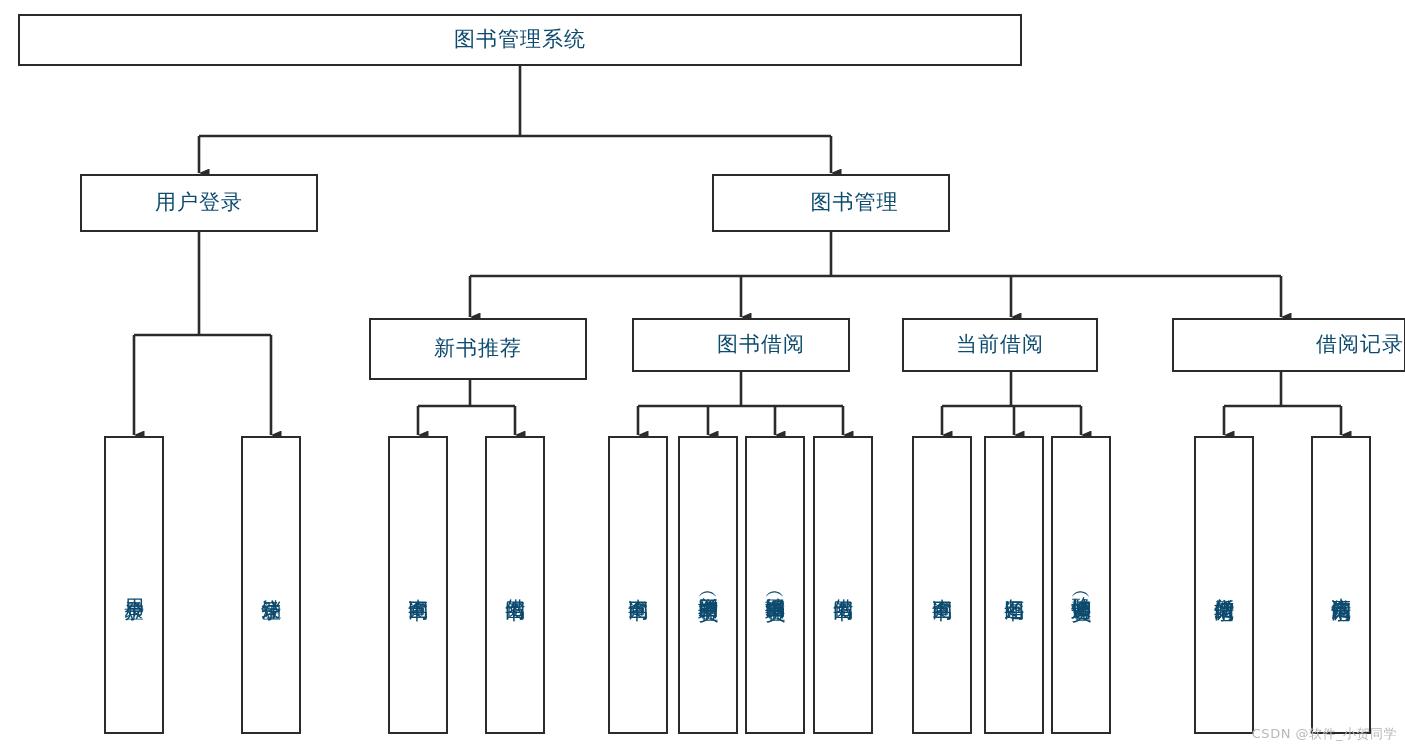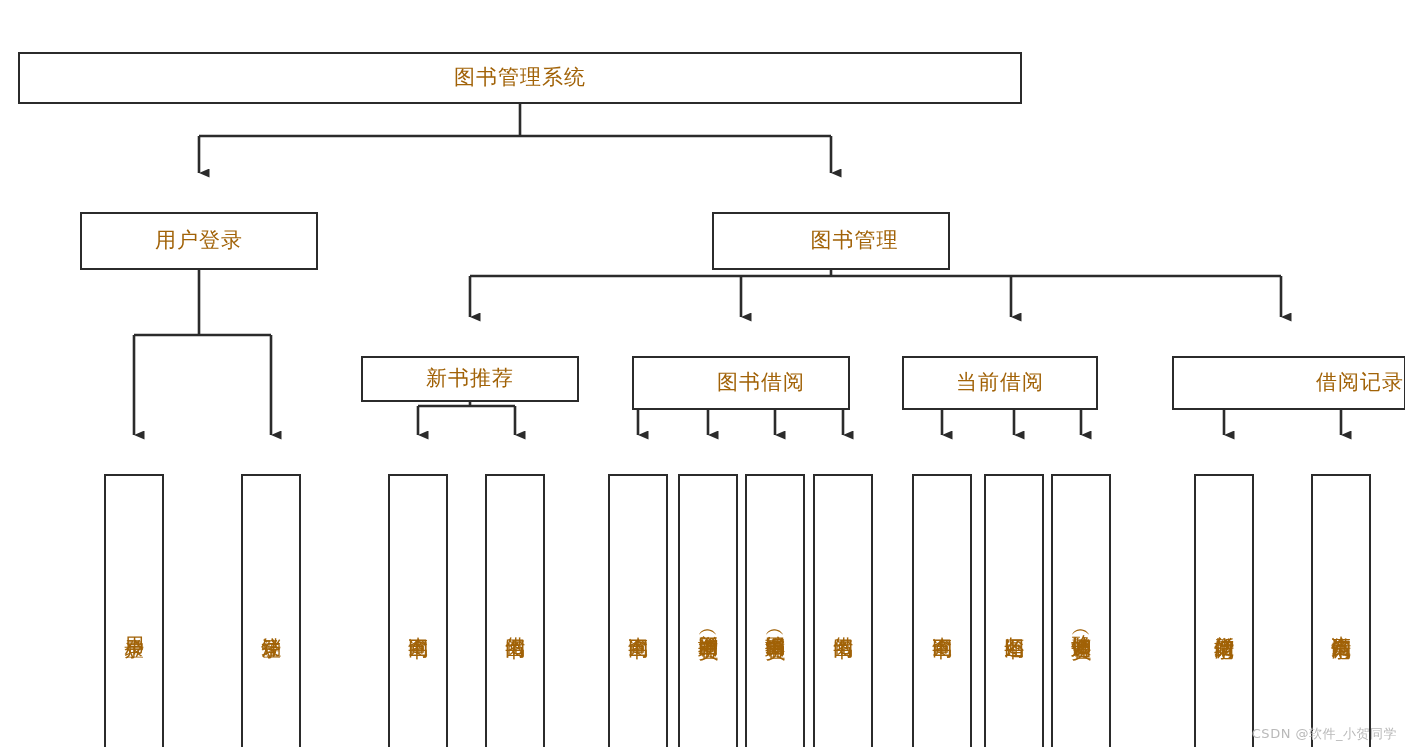--- a/index.html
+++ b/index.html
@@ -25,22 +25,21 @@
     height: 747px;
   }
   .node {
     position: absolute;
     box-sizing: border-box;
     border: 2px solid #2b2b2b;
     background: #ffffff;
     display: flex;
     align-items: center;
     justify-content: center;
-    color: #a16207;
-    margin-top: 38px;
+    color: #0c4a6e;
   }
   .node-h {
     font-size: 21px;
     letter-spacing: 1px;
     line-height: 1.1;
     white-space: nowrap;
   }
   .node-v {
     font-size: 20px;
     line-height: 1.18;
@@ -119,21 +118,21 @@
   <div id="nodes-layer">
       <div class="node node-h" style="left: 18px; top: 14px; width: 1004px; height: 52px;">
         <span>图书管理系统</span>
       </div>
       <div class="node node-h" style="left: 80px; top: 174px; width: 238px; height: 58px;">
         <span>用户登录</span>
       </div>
       <div class="node node-h" style="left: 712px; top: 174px; width: 238px; height: 58px; padding-left: 47px;">
         <span>图书管理</span>
       </div>
-      <div class="node node-h" style="left: 361px; top: 318px; width: 218px; height: 46px;">
+      <div class="node node-h" style="left: 369px; top: 318px; width: 218px; height: 62px;">
         <span>新书推荐</span>
       </div>
       <div class="node node-h" style="left: 632px; top: 318px; width: 218px; height: 54px; padding-left: 40px;">
         <span>图书借阅</span>
       </div>
       <div class="node node-h" style="left: 902px; top: 318px; width: 196px; height: 54px;">
         <span>当前借阅</span>
       </div>
       <div class="node node-h" style="left: 1172px; top: 318px; width: 234px; height: 54px; justify-content: flex-end;">
         <span>借阅记录</span>

